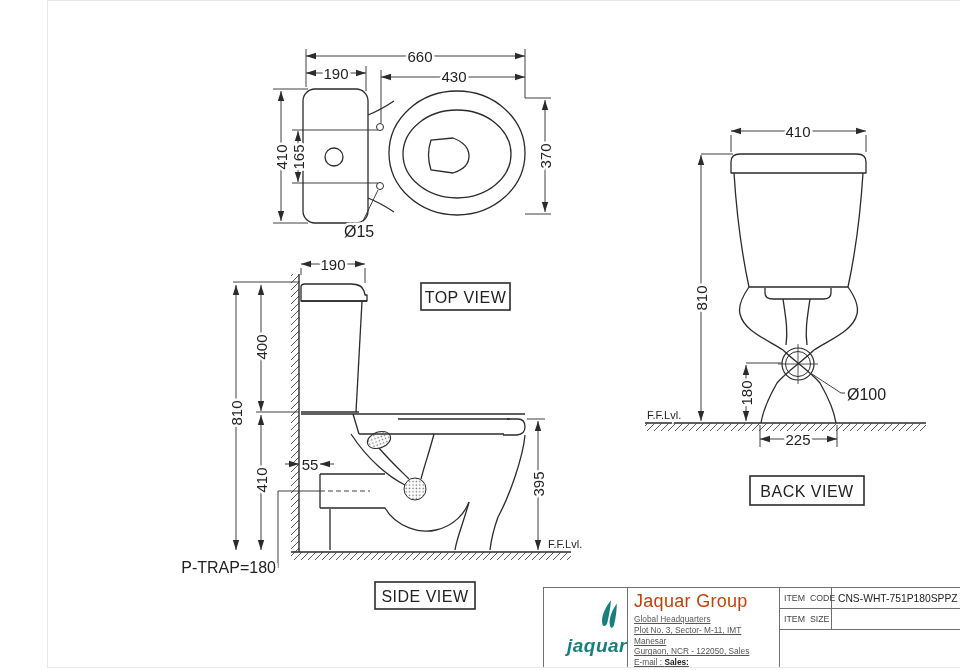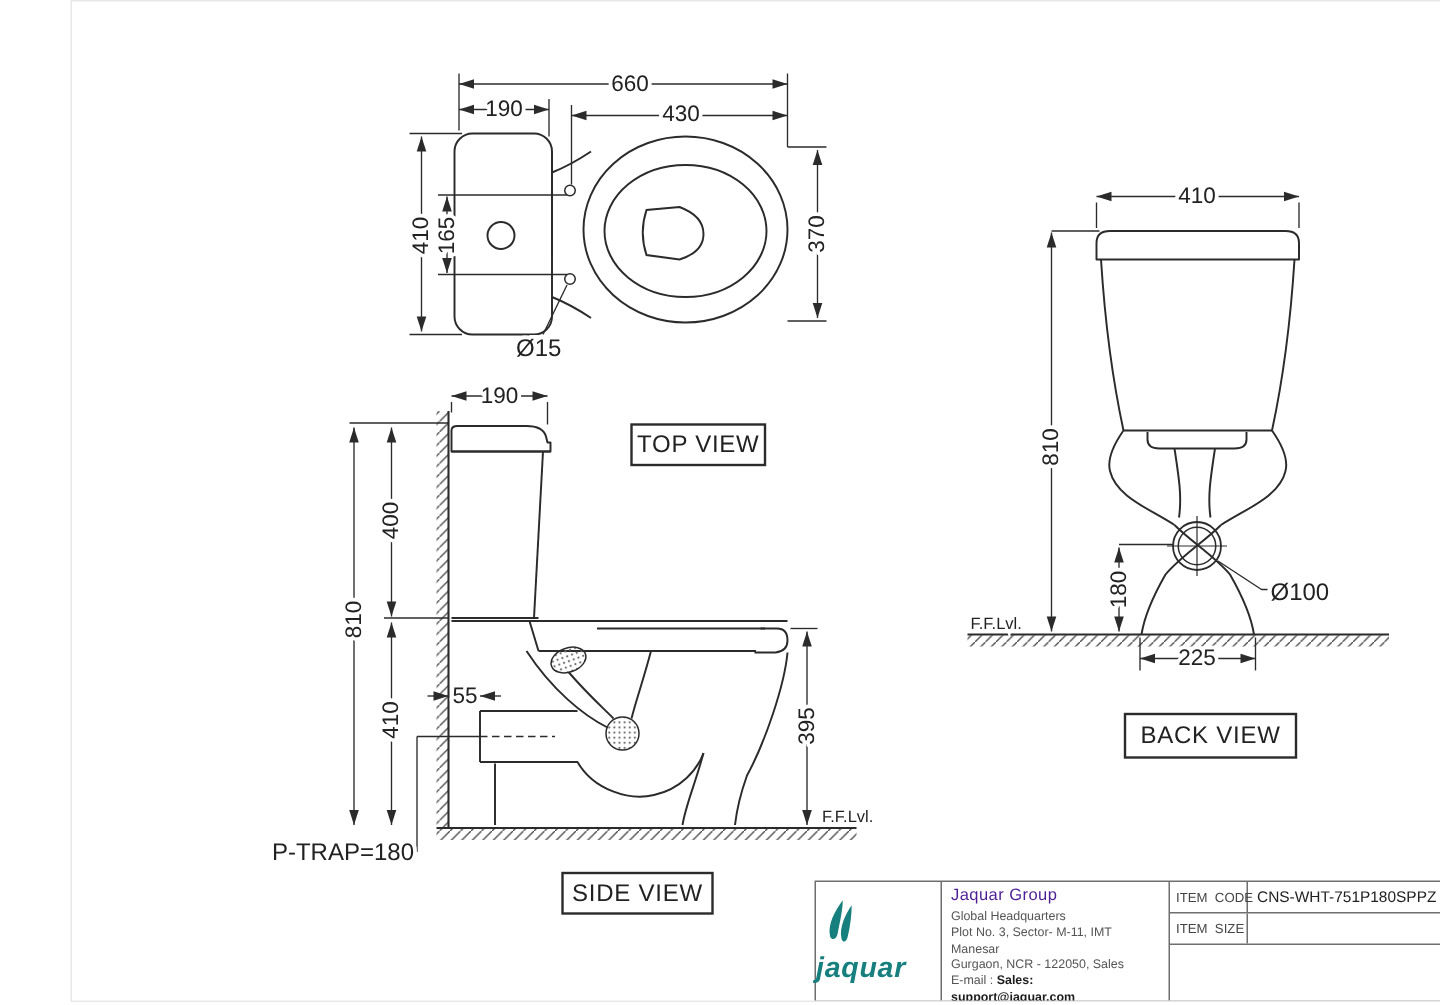--- a/index.html
+++ b/index.html
@@ -9,26 +9,26 @@
   svg text{fill:#222;}
   .dim{font-size:15px;paint-order:stroke;stroke:#ffffff;stroke-width:5px;
        stroke-linejoin:round;font-family:"Liberation Sans",sans-serif;}
   .viewlabel{font-size:16px;letter-spacing:0.5px;}
   .small{font-size:11px;paint-order:stroke;stroke:#fff;stroke-width:4px;}
   .big{font-size:16px;paint-order:stroke;stroke:#fff;stroke-width:5px;}
   
   .tblock{position:absolute;left:495px;top:586px;width:460px;height:81px;
           border:1px solid #6f6f6f;display:flex;box-sizing:border-box;background:#fff;}
   .tb-logo{width:84px;border-right:1px solid #6f6f6f;display:flex;flex-direction:column;
-           align-items:flex-start;justify-content:center;box-sizing:border-box;}
+           align-items:flex-end;justify-content:center;box-sizing:border-box;}
   .tb-wordmark{font-style:italic;font-weight:bold;font-size:19px;color:#17807e;
                letter-spacing:0.5px;margin-top:-2px;}
   .tb-co{width:152px;border-right:1px solid #6f6f6f;padding:3px 6px;box-sizing:border-box;}
-  .tb-co-name{font-size:11px;color:#4c1d95;letter-spacing:0.3px;margin-bottom:2px;}
-  .tb-co-line{font-size:8.3px;color:#555;line-height:1.3;}
+  .tb-co-name{font-size:18px;color:#c2410c;letter-spacing:0.3px;margin-bottom:2px;}
+  .tb-co-line{font-size:8.3px;color:#555;line-height:1.3;text-decoration:underline;}
   .tb-co-line b{color:#1c1c1c;}
   .tb-items{flex:1;display:flex;flex-direction:column;box-sizing:border-box;}
   .tb-row{display:flex;height:21px;border-bottom:1px solid #6f6f6f;box-sizing:border-box;}
   .tb-lab{width:52px;border-right:1px solid #6f6f6f;display:flex;align-items:center;
           padding-left:4px;font-size:8.8px;color:#444;white-space:pre;box-sizing:border-box;}
   .tb-val{flex:1;display:flex;align-items:center;padding-left:6px;font-size:10.3px;
           font-weight:normal;color:#222;box-sizing:border-box;}
   .tb-note{flex:1;display:flex;align-items:center;justify-content:center;
            font-size:8.8px;color:#222;}
 </style>

